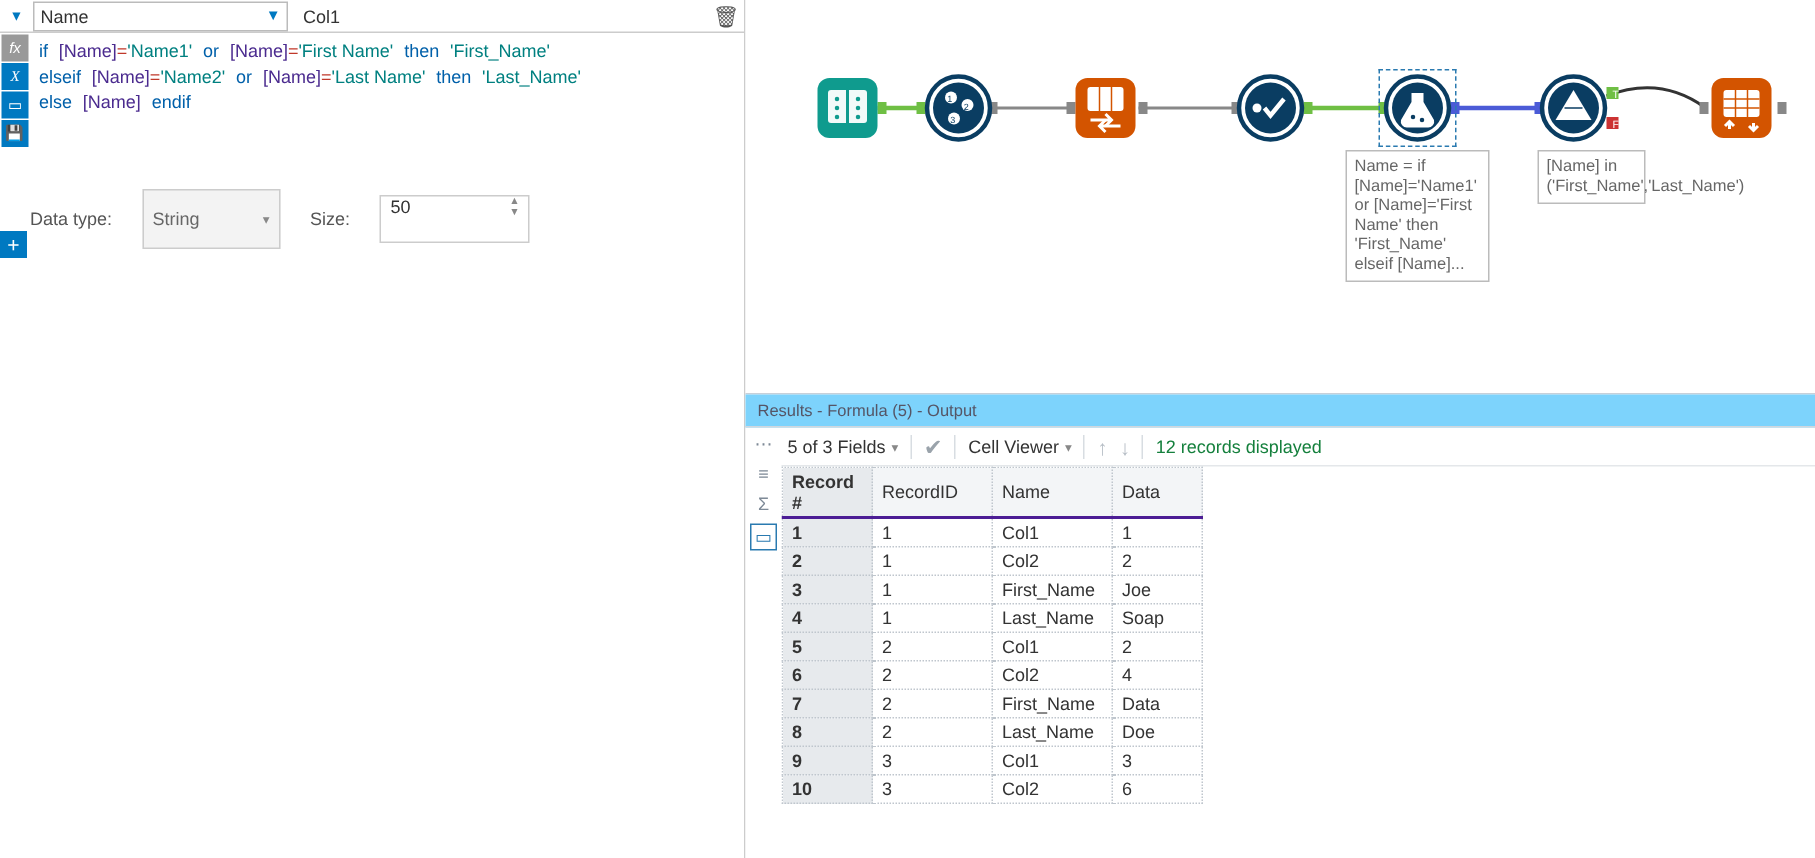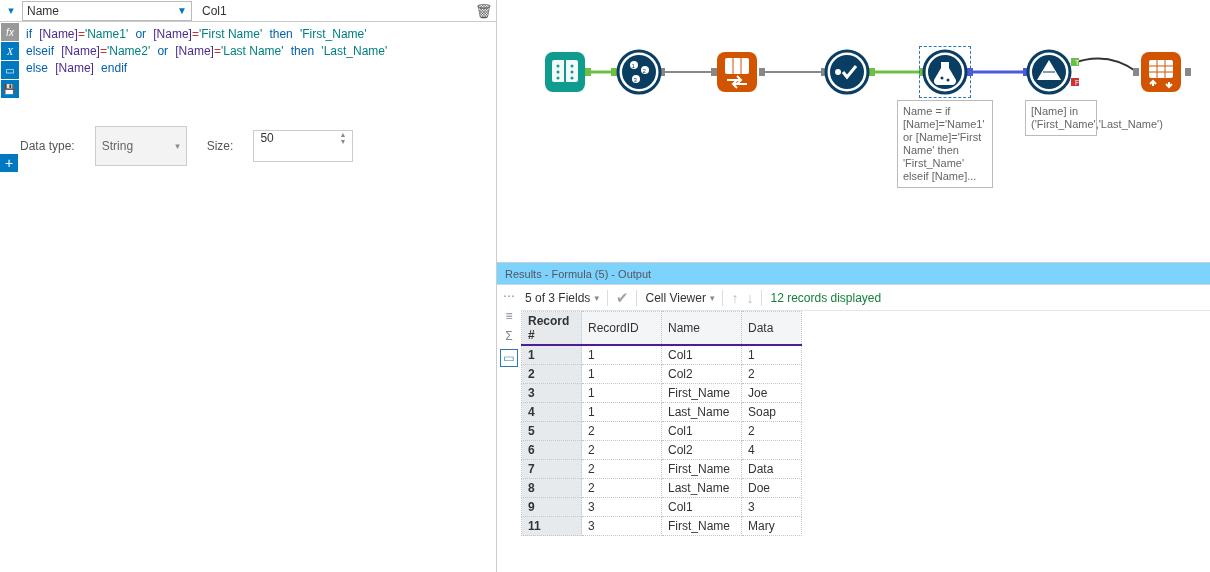--- a/index.html
+++ b/index.html
@@ -278,21 +278,21 @@
             <td>Last_Name</td>
             <td>Doe</td>
           </tr>
           <tr>
             <td class="rec">9</td>
             <td>3</td>
             <td>Col1</td>
             <td>3</td>
           </tr>
           <tr>
-            <td class="rec">11</td>
+            <td class="rec">10</td>
             <td>3</td>
-            <td>First_Name</td>
-            <td>Mary</td>
+            <td>Col2</td>
+            <td>6</td>
           </tr>
         </tbody>
     </table>
   </div>
 </div>
 
 </body></html>

